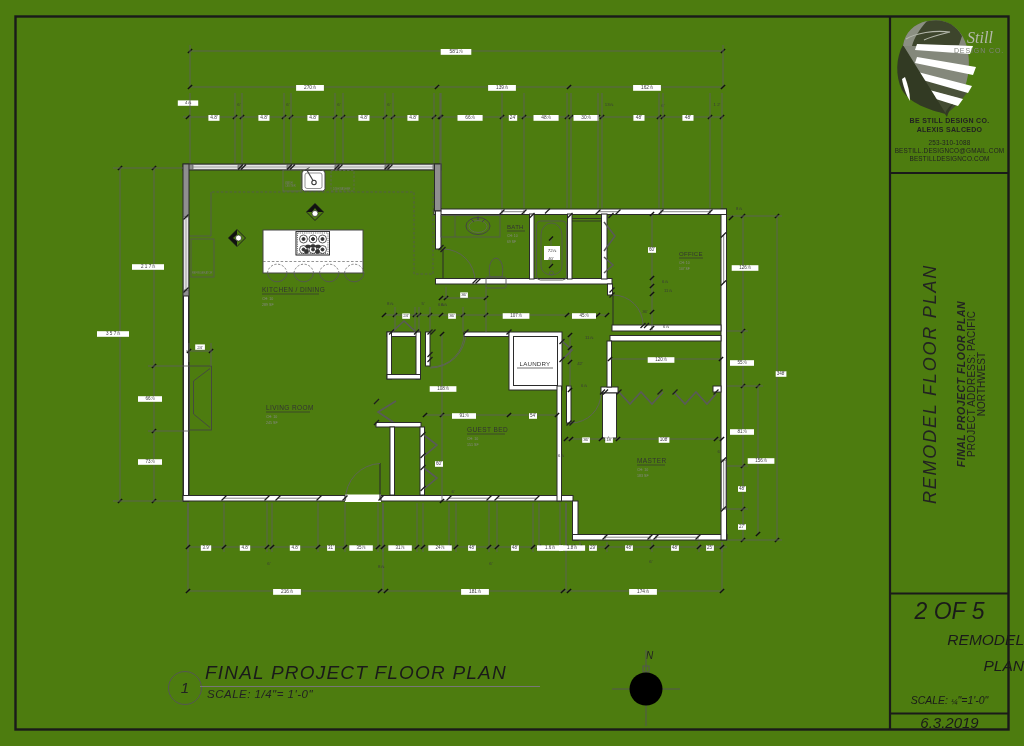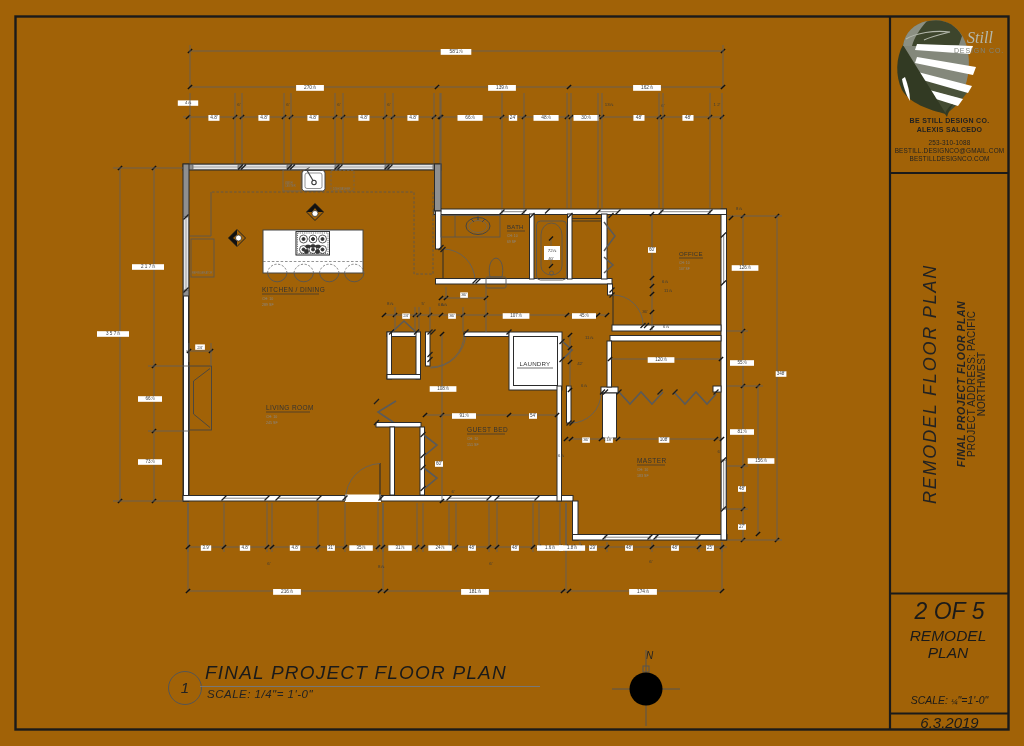--- a/index.html
+++ b/index.html
@@ -1,16 +1,16 @@
 <!DOCTYPE html>
 <html><head>
 <meta charset="utf-8">
 <style>
   html,body{margin:0;padding:0;background:#fff;}
-  #page{position:relative;width:1024px;height:746px;background:#a16207;overflow:hidden;
+  #page{position:relative;width:1024px;height:746px;background:#4d7c0f;overflow:hidden;
         font-family:"Liberation Sans", sans-serif;}
   .abs{position:absolute;}
   svg{display:block;}
 </style>
 </head>
 <body>
 <div id="page">
 
 <svg class="abs" style="left:0;top:0" width="1024" height="746" viewBox="0 0 1024 746" fill="none" stroke-linecap="butt">
 
@@ -804,21 +804,21 @@
 </div>
 
 <div class="abs" style="left:956px;top:384px;width:220px;height:0;transform:translate(-110px,0) rotate(-90deg);text-align:center;">
   <div style="font-size:10.5px;font-weight:bold;font-style:italic;color:#222;letter-spacing:.5px;line-height:10.5px">FINAL PROJECT FLOOR PLAN</div>
   <div style="font-size:10px;color:#222;letter-spacing:.2px;line-height:10.5px">PROJECT ADDRESS: PACIFIC</div>
   <div style="font-size:10px;color:#222;line-height:10.5px">NORTHWEST</div>
 </div>
 
 <div class="abs" style="left:890px;top:598px;width:119px;text-align:center;font-size:23px;font-style:italic;color:#1a1a1a;">2 OF 5</div>
 
-<div class="abs" style="left:890px;top:627px;width:116px;text-align:center;font-size:15.5px;font-style:italic;color:#1a1a1a;line-height:17px">REMODEL<br>PLAN</div>
+<div class="abs" style="left:890px;top:627px;width:134px;text-align:right;font-size:15.5px;font-style:italic;color:#1a1a1a;line-height:26px">REMODEL<br>PLAN</div>
 
 <div class="abs" style="left:890px;top:694px;width:119px;text-align:center;font-size:10.5px;font-style:italic;color:#1a1a1a;">SCALE: <span style="font-size:8px">¼</span>"=1'-0"</div>
 
 <div class="abs" style="left:890px;top:714px;width:119px;text-align:center;font-size:15px;font-style:italic;color:#1a1a1a;">6.3.2019</div>
 
 <div class="abs" style="left:168px;top:671px;width:32px;height:32px;border:1px solid #555;border-radius:50%;text-align:center;font-size:15px;font-style:italic;color:#222;line-height:32px">1</div>
 
 <div class="abs" style="left:205px;top:662px;font-size:19px;font-style:italic;color:#1a1a1a;letter-spacing:1.2px;">FINAL PROJECT FLOOR PLAN</div>
 
 <div class="abs" style="left:200px;top:686px;width:340px;height:1px;background:#777;"></div>

